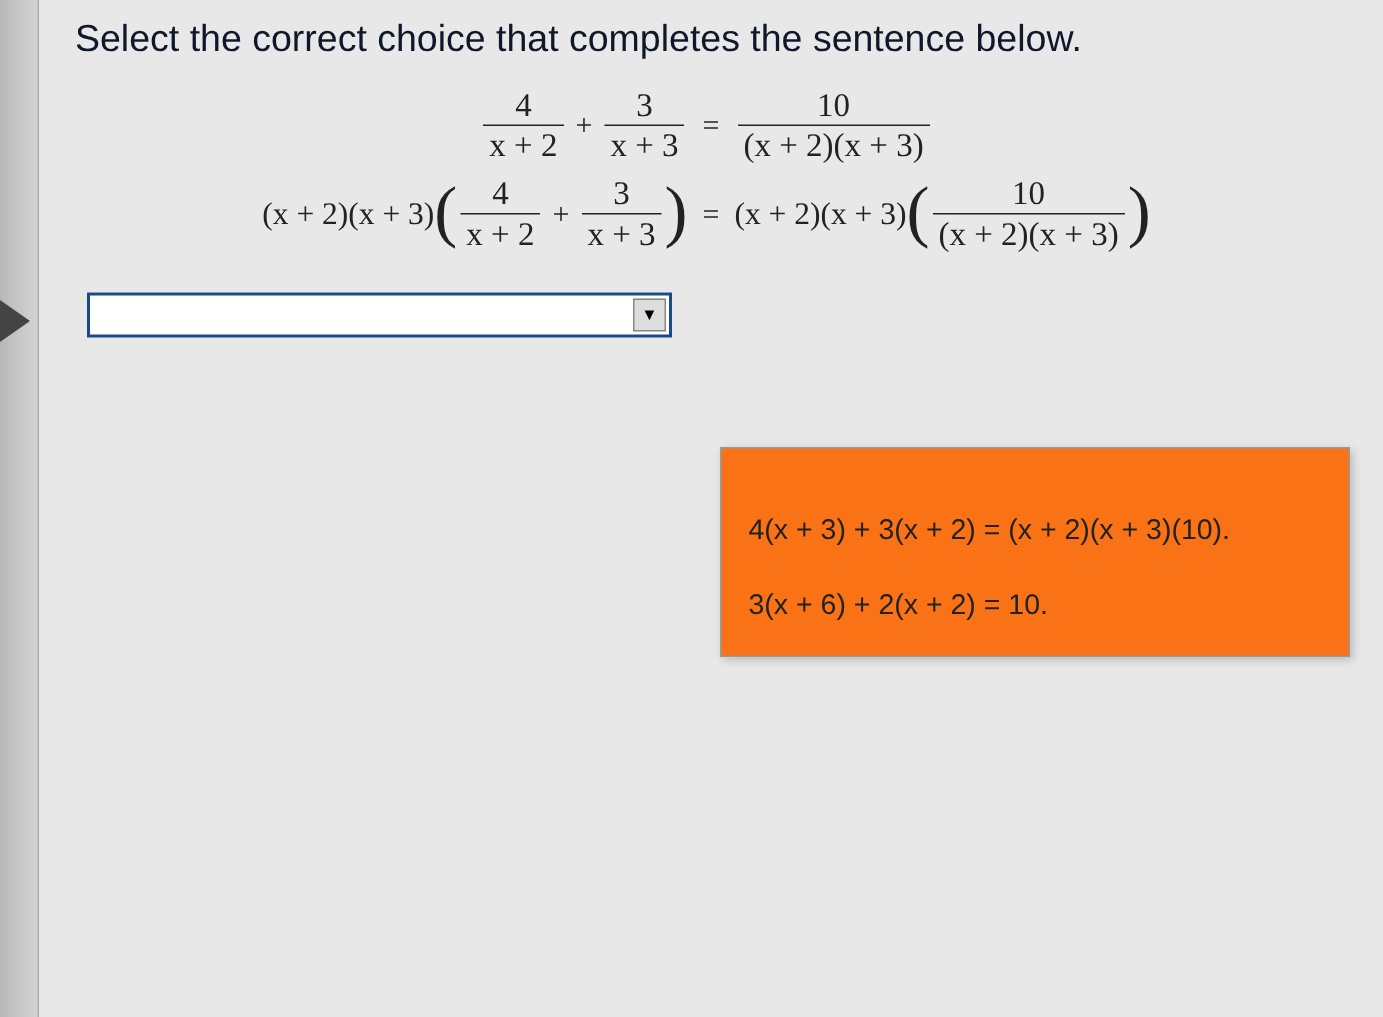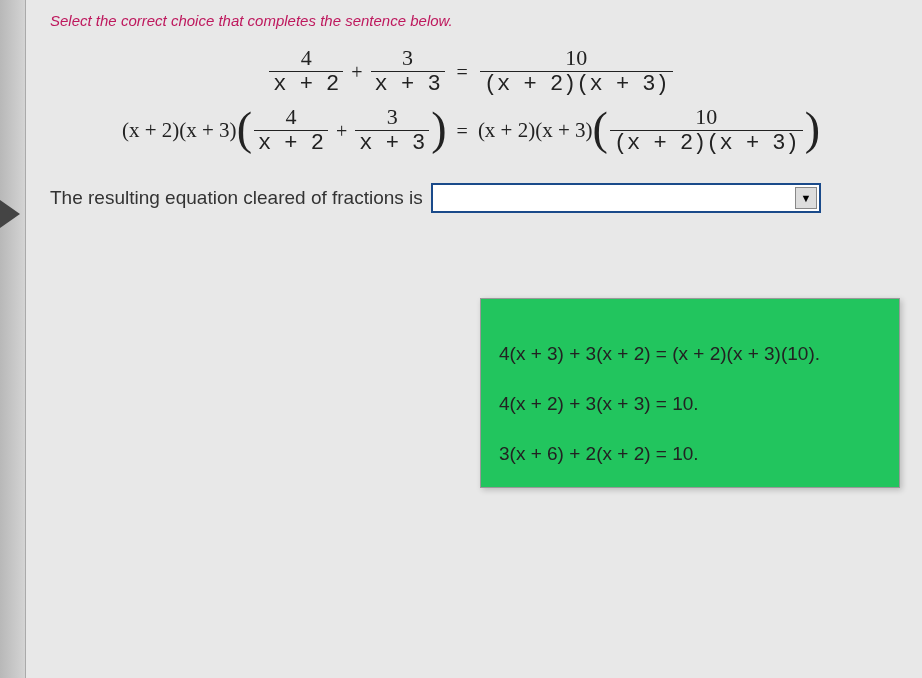--- a/index.html
+++ b/index.html
@@ -12,24 +12,23 @@
       height: 678px;
       overflow: hidden;
       position: relative;
     }
     .page {
       padding: 12px 30px 20px 50px;
       font-size: 18px;
       color: #222;
     }
     .prompt {
-      font-size: 15px;
+      font-size: 25px;
       margin-bottom: 18px;
-      color: #be185d;
-      font-style: italic;
+      color: #0f172a;
     }
     .math-block {
       text-align: center;
       margin: 10px 0 8px 0;
       font-family: "Times New Roman", serif;
       font-size: 22px;
       line-height: 1;
     }
     .frac {
       display: inline-block;
@@ -38,21 +37,20 @@
       margin: 0 2px;
     }
     .frac .num {
       display: block;
       padding: 0 4px 2px 4px;
       border-bottom: 1.5px solid #222;
     }
     .frac .den {
       display: block;
       padding: 2px 4px 0 4px;
-      font-family: Liberation Mono, monospace;
     }
     .mrow {
       display: inline-flex;
       align-items: center;
       justify-content: center;
     }
     .op {
       margin: 0 6px;
       font-size: 20px;
     }
@@ -98,21 +96,21 @@
       align-items: center;
       justify-content: center;
       font-size: 11px;
       color: #000;
     }
     .dropdown {
       position: absolute;
       left: 480px;
       top: 298px;
       width: 420px;
-      background: #22c55e;
+      background: #f97316;
       border: 1px solid #999;
       box-shadow: 2px 2px 6px rgba(0,0,0,0.2);
       padding: 30px 0 8px 0;
     }
     .option {
       font-family: Arial, sans-serif;
       font-size: 19px;
       padding: 14px 18px;
       color: #222;
       cursor: pointer;
@@ -185,26 +183,24 @@
       <span class="big-bracket">(</span>
       <span class="frac">
         <span class="num">10</span>
         <span class="den">(x + 2)(x + 3)</span>
       </span>
       <span class="big-bracket">)</span>
     </span>
   </div>
 
   <div class="result-line">
-    <span>The resulting equation cleared of fractions is</span>
     <span class="select-box">
       <span></span>
       <span class="select-arrow">▼</span>
     </span>
   </div>
 
 </div>
 
 <div class="dropdown">
   <div class="option">4(x + 3) + 3(x + 2) = (x + 2)(x + 3)(10).</div>
-  <div class="option">4(x + 2) + 3(x + 3) = 10.</div>
   <div class="option">3(x + 6) + 2(x + 2) = 10.</div>
 </div>
 
 </body></html>

